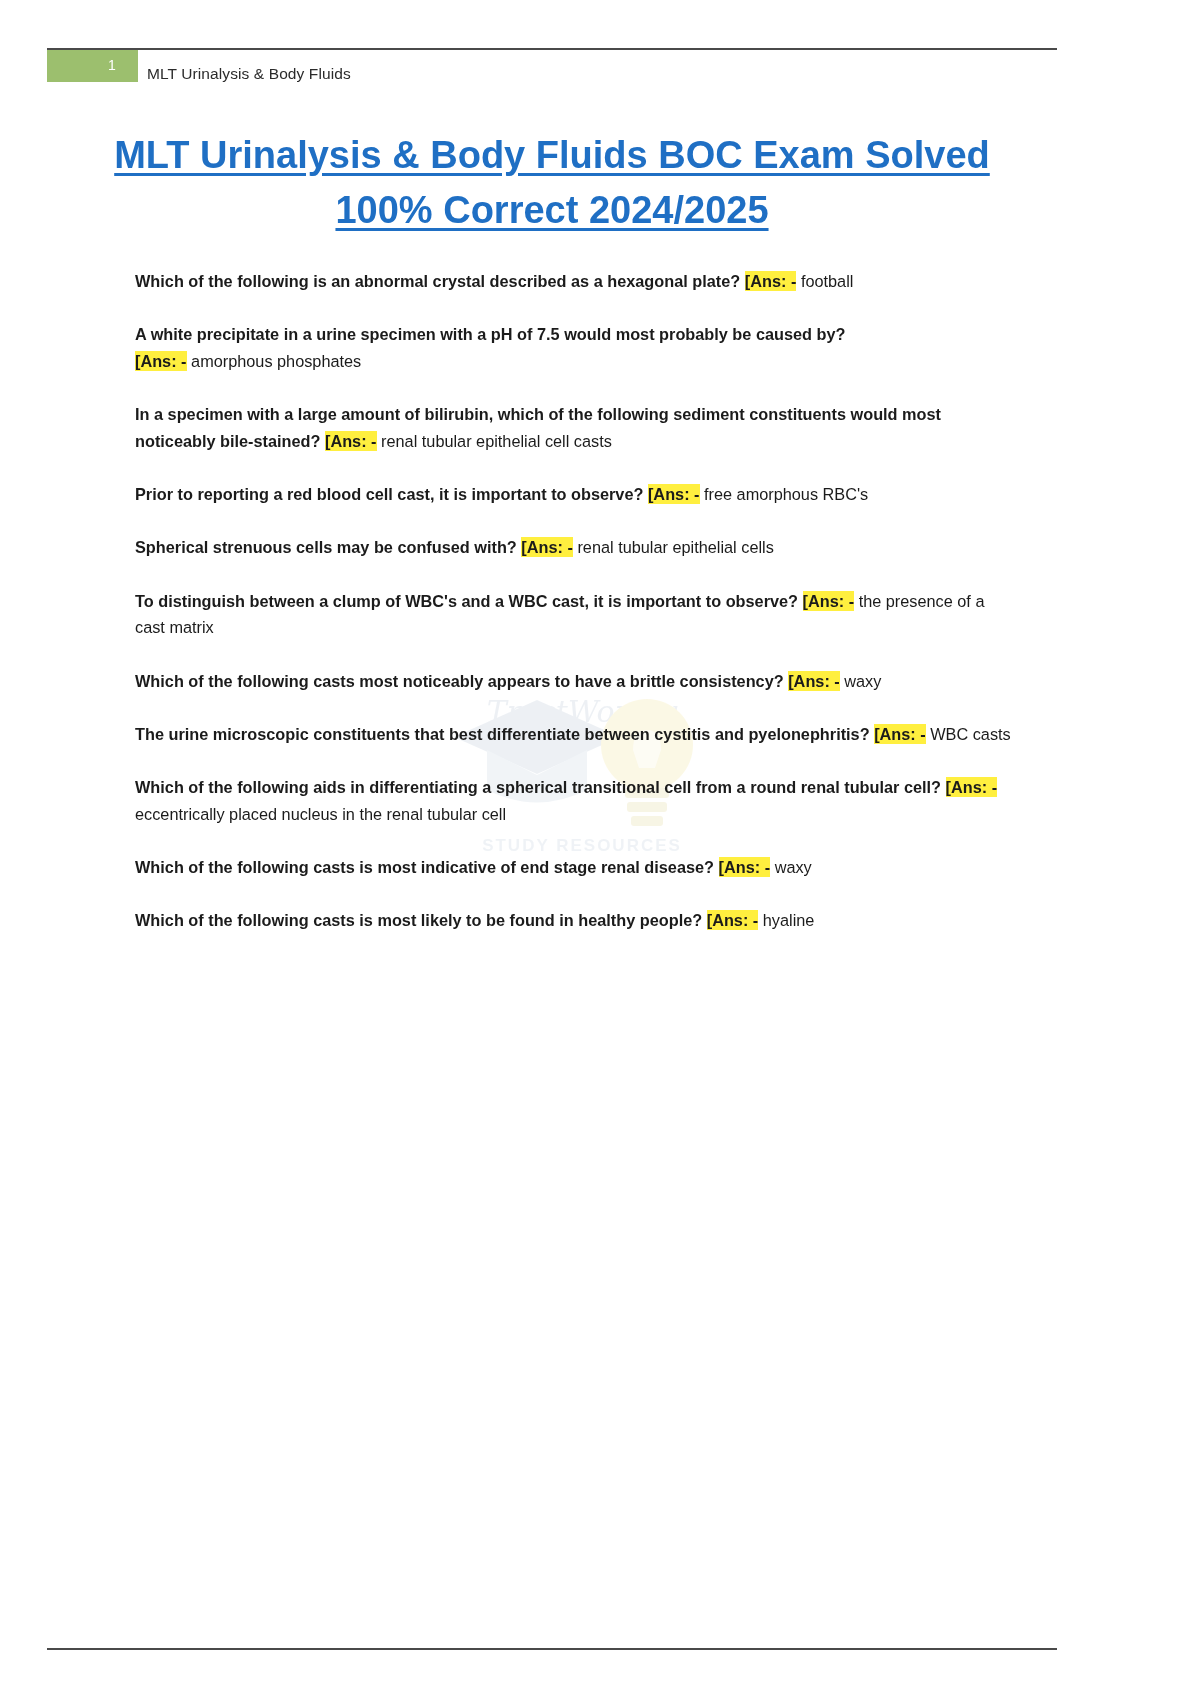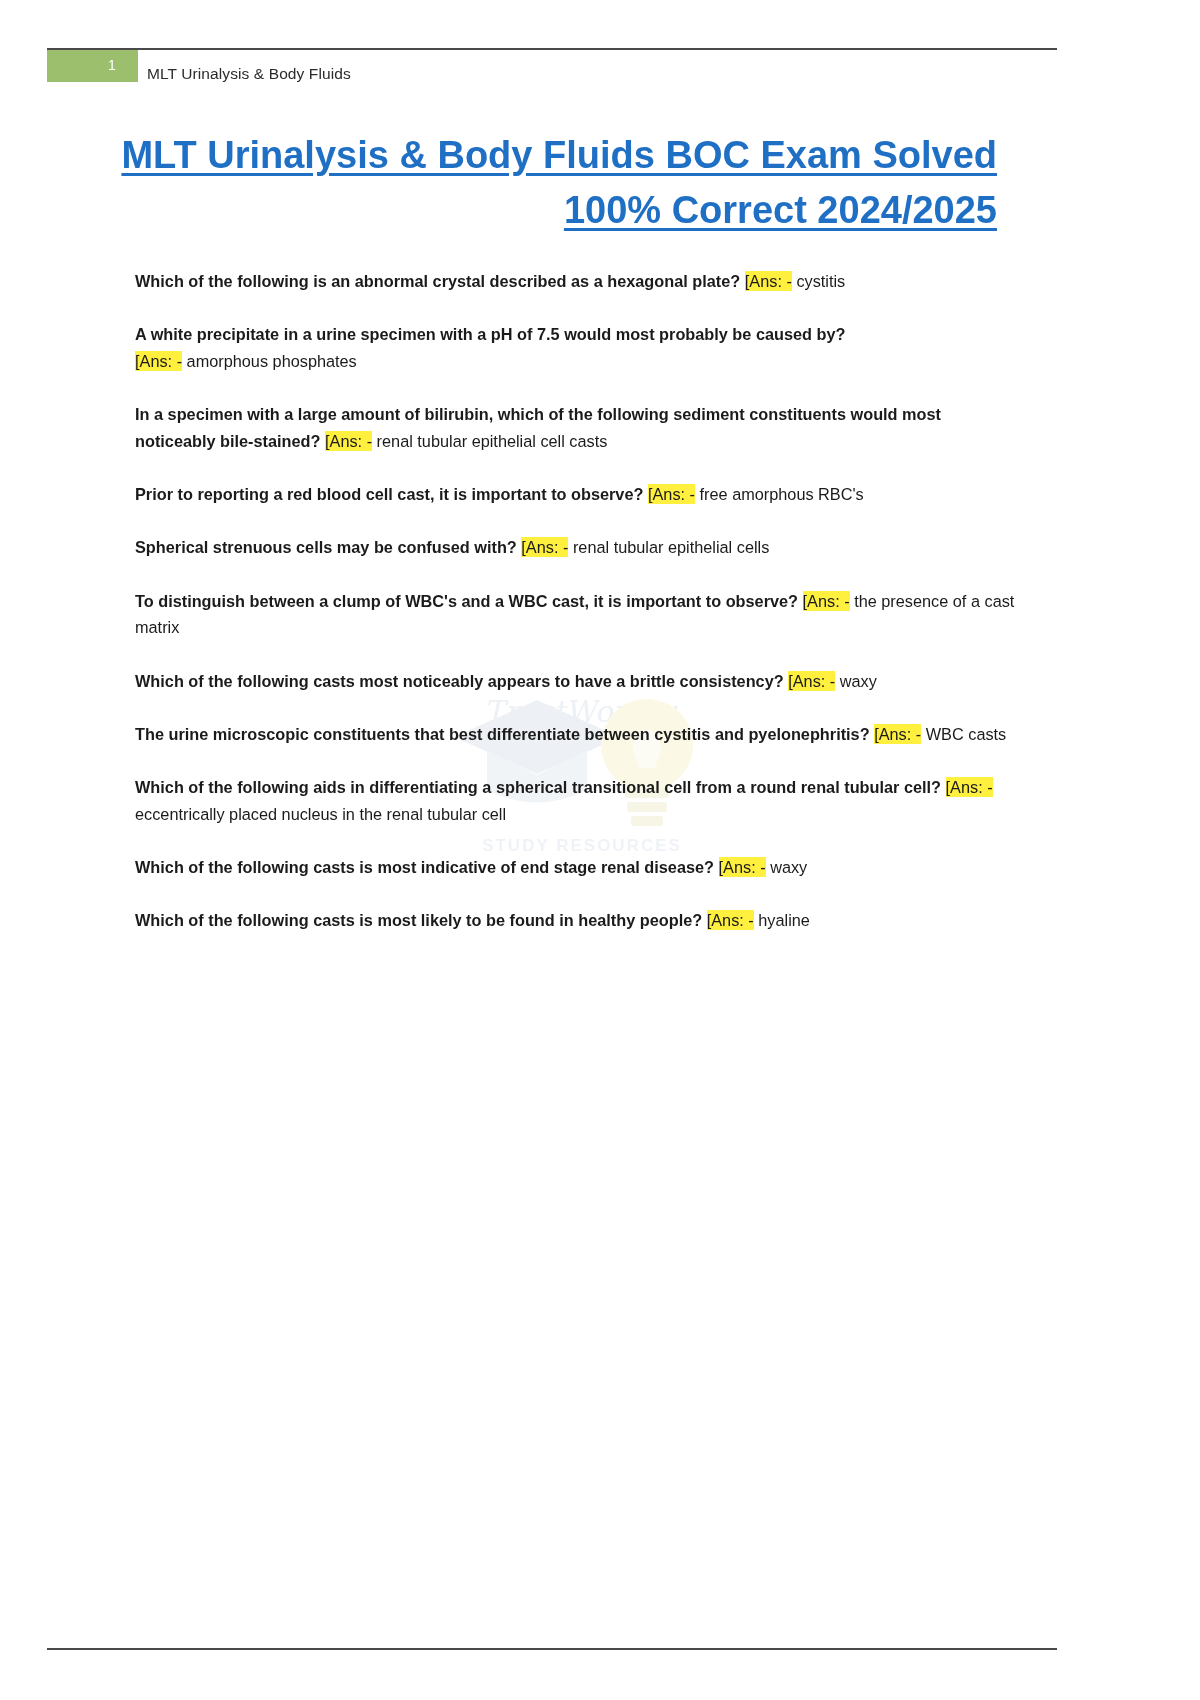--- a/index.html
+++ b/index.html
@@ -107,21 +107,21 @@
     width: 140px;
     height: 150px;
   }
 
   
   .doc-title {
     position: absolute;
     left: 60px;
     top: 128px;
     width: 890px;
-    text-align: right;
+    text-align: center;
     font-size: 38px;
     line-height: 1.45;
     font-weight: bold;
     color: #1f6fc4;
     text-decoration: underline;
     text-underline-offset: 5px;
   }
 
   
   .content {
@@ -134,21 +134,21 @@
     font-size: 16.3px;
     line-height: 1.62;
     color: #1b1b1b;
     margin-bottom: 27px;
   }
   .qa .q {
     font-weight: bold;
   }
   .hl {
     background: #ffef3f;
-    font-weight: normal;
+    font-weight: bold;
     padding: 1px 0 1px 0;
   }
   .ans {
     font-weight: normal;
   }
 
   .footer-rule {
     position: absolute;
     left: 0px;
     top: 1648px;
@@ -183,21 +183,21 @@
     <div class="wm-sub">STUDY RESOURCES</div>
   </div>
 
   <div class="doc-title">MLT Urinalysis &amp; Body Fluids BOC Exam Solved 100% Correct 2024/2025</div>
 
   <div class="content">
 
     <div class="qa">
       <span class="q">Which of the following is an abnormal crystal described as a hexagonal plate?</span>
       <span class="hl">[Ans: -</span>
-      <span class="ans">cystitis</span>
+      <span class="ans">football</span>
     </div>
 
     <div class="qa">
       <span class="q">A white precipitate in a urine specimen with a pH of 7.5 would most probably be caused by?</span><br>
       <span class="hl">[Ans: -</span>
       <span class="ans">amorphous phosphates</span>
     </div>
 
     <div class="qa">
       <span class="q">In a specimen with a large amount of bilirubin, which of the following sediment constituents would most noticeably bile-stained?</span>

